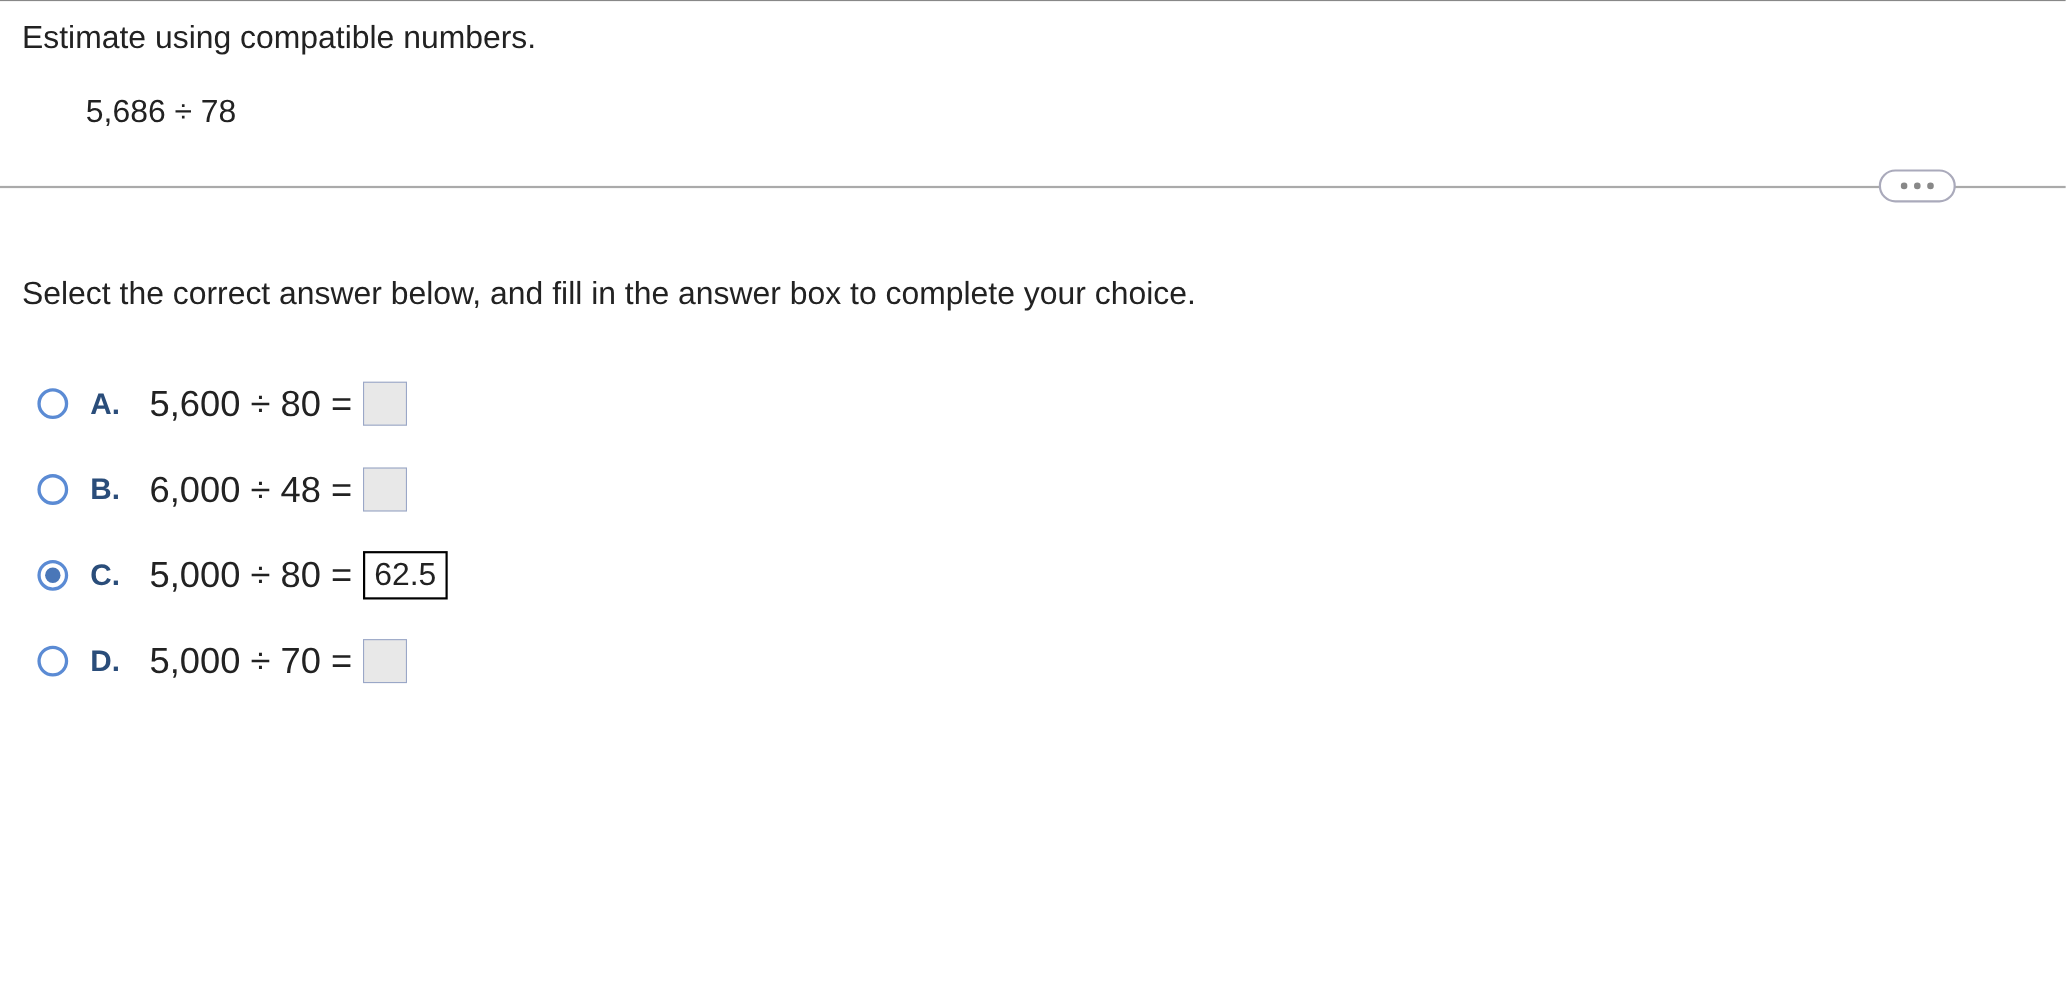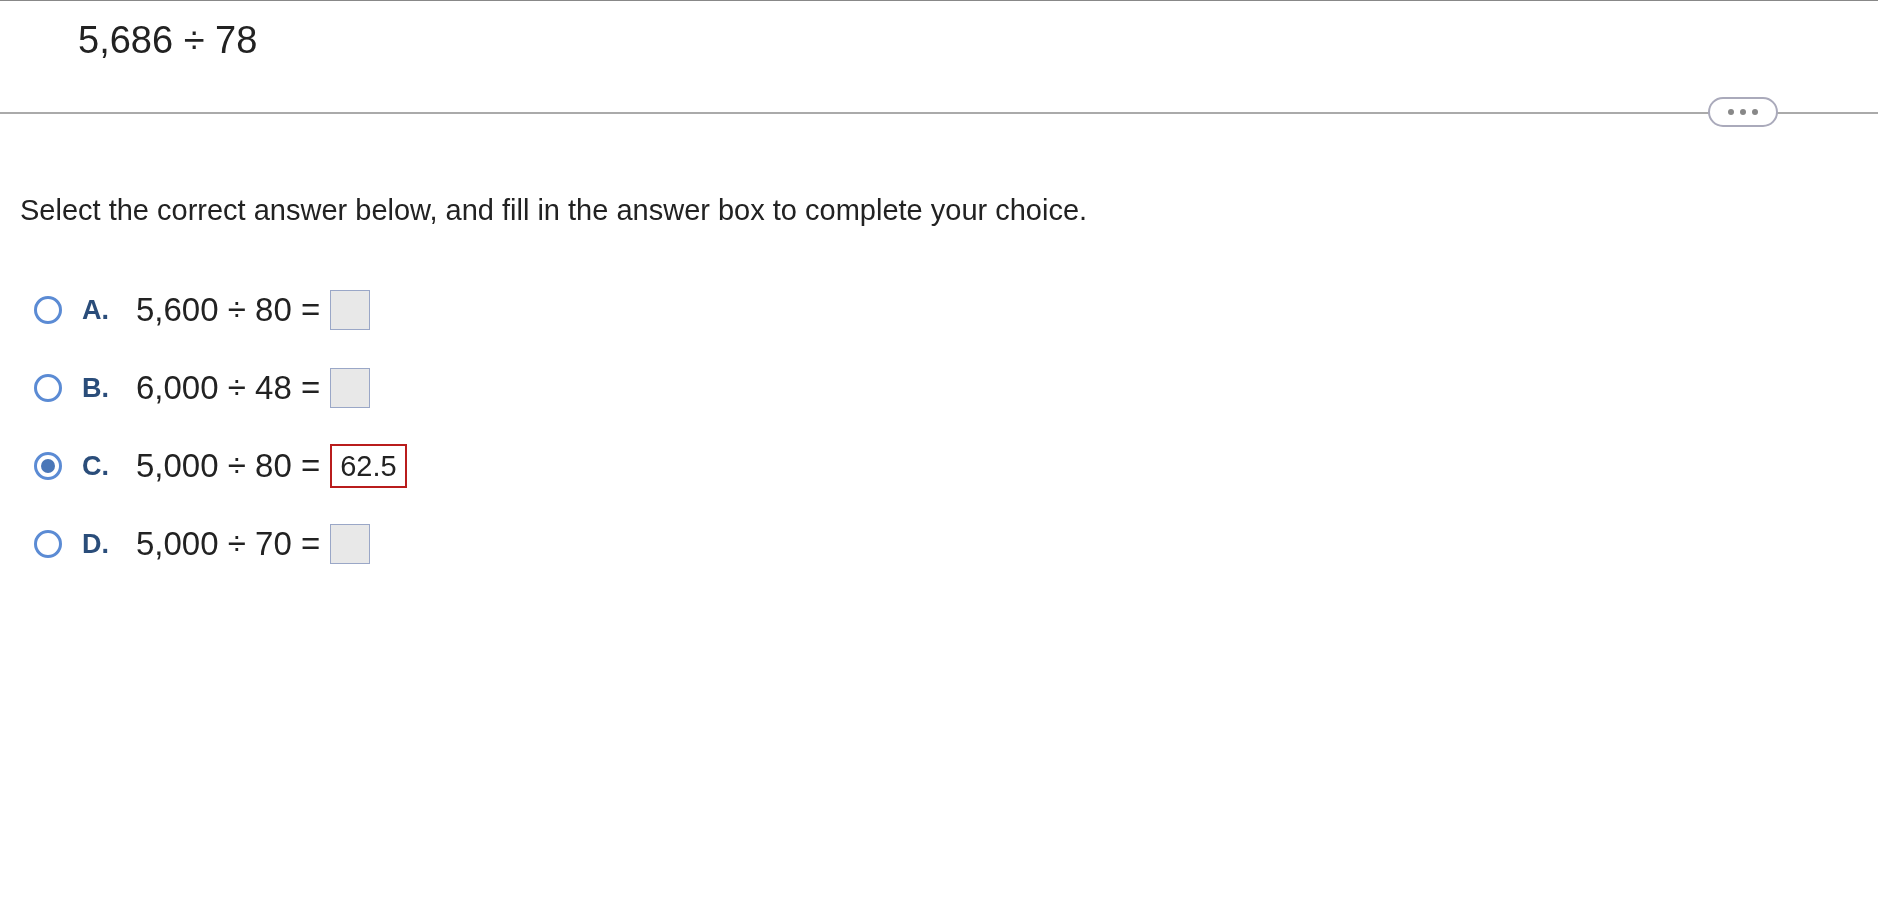--- a/index.html
+++ b/index.html
@@ -27,21 +27,21 @@
       padding: 18px 20px 50px 20px;
     }
 
     .question-title {
       font-size: 29px;
       color: #222;
       margin-bottom: 34px;
     }
 
     .expression {
-      font-size: 38px;
+      font-size: 29px;
       color: #222;
       margin-left: 58px;
     }
 
     .divider-wrap {
       position: relative;
       height: 2px;
       margin: 0;
     }
 
@@ -136,35 +136,36 @@
       height: 40px;
       border: 1px solid #9aa7c7;
       background: #e8e8e8;
       display: inline-block;
     }
 
     .answer-box.filled {
       width: auto;
       min-width: 70px;
       height: 44px;
-      border: 2px solid #b91c1c;
+      border: 2px solid #000000;
       background: #fff;
       font-size: 29px;
       color: #222;
       padding: 2px 8px;
       display: inline-flex;
       align-items: center;
     }
   </style>
 </head>
 <body>
 
 <div class="container">
 
   <div class="question-section">
+    <div class="question-title">Estimate using compatible numbers.</div>
     <div class="expression">5,686 ÷ 78</div>
   </div>
 
   <div class="divider-wrap">
     <hr class="divider-line">
     <div class="more-button">
       <span class="dot"></span>
       <span class="dot"></span>
       <span class="dot"></span>
     </div>

